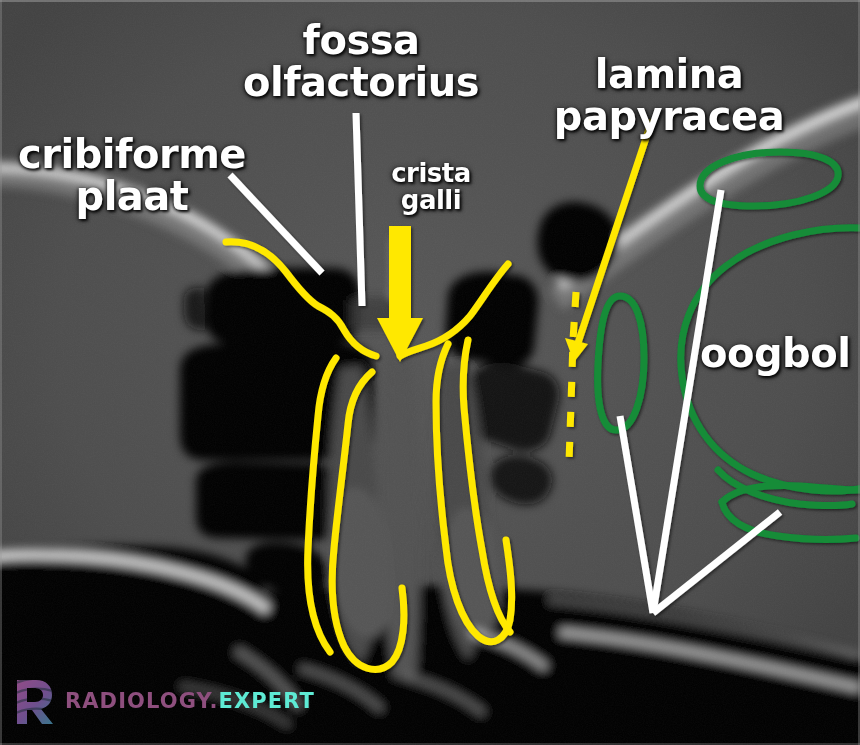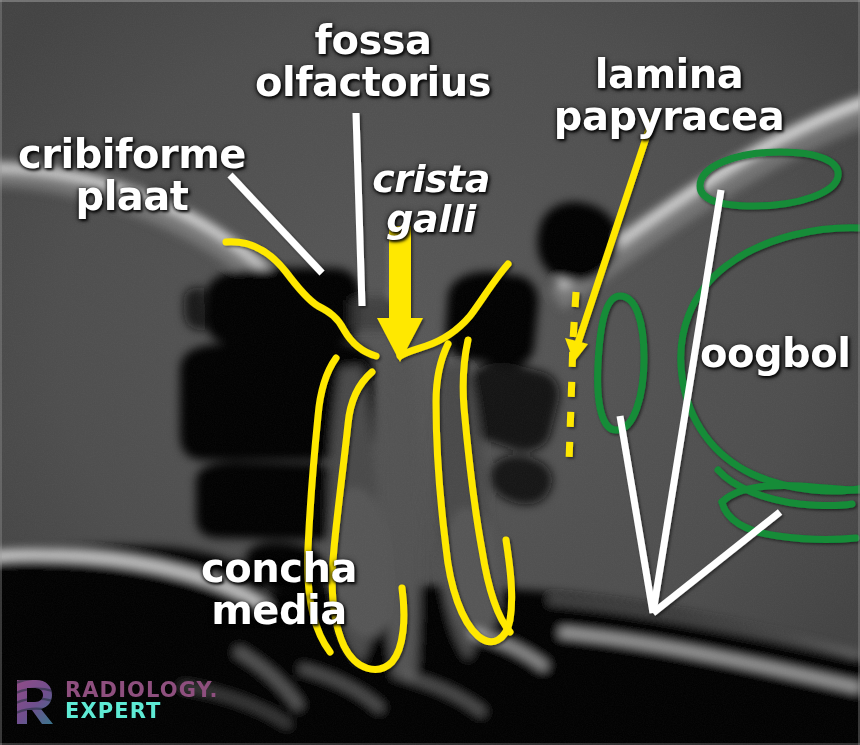--- a/index.html
+++ b/index.html
@@ -24,25 +24,25 @@
     line-height:1.04;
     text-align:center;
     white-space:pre;
     text-shadow:
        2px 2px 3px rgba(0,0,0,.85),
       -1px 1px 3px rgba(0,0,0,.6),
        0   0   6px rgba(0,0,0,.45);
     letter-spacing:-0.5px;
   }
   .s40{font-size:40px;}
-  .s38{font-size:38px;font-style:italic;}
+  .s38{font-size:26px;}
   
   #wm{position:absolute;left:10px;top:676px;display:flex;align-items:center;gap:7px;}
   #wm .wmtxt{
-    display:flex;flex-direction:column;line-height:1.0;
+    display:flex;line-height:1.0;
     font-weight:800;font-size:21px;letter-spacing:1.1px;
     font-family:"DejaVu Sans","Liberation Sans",sans-serif;
   }
   #wm .l1{color:#8e4f7e;}
   #wm .l2{color:#5eead4;}
   
   .edge{position:absolute;background:#9a9a9a;}
   #edge-top{left:0;top:0;width:860px;height:2px;opacity:.55;}
   #edge-left{left:0;top:0;width:2px;height:745px;opacity:.35;}
   #edge-bottom{left:0;top:743px;width:860px;height:2px;opacity:.30;}
@@ -198,36 +198,34 @@
       <path d="M722,502 C726,520 746,532 778,536 C806,540 836,540 856,538" fill="none" stroke="#138c38" stroke-width="7" stroke-linecap="round"></path>
 
       <line x1="356" y1="113" x2="362" y2="306" stroke="#ffffff" stroke-width="7" stroke-linecap="butt"></line>
       <line x1="230" y1="175" x2="322" y2="273" stroke="#ffffff" stroke-width="7" stroke-linecap="butt"></line>
       <line x1="721" y1="190" x2="653" y2="613" stroke="#ffffff" stroke-width="7" stroke-linecap="butt"></line>
       <line x1="620" y1="416" x2="653" y2="613" stroke="#ffffff" stroke-width="7" stroke-linecap="butt"></line>
       <line x1="780" y1="512" x2="653" y2="613" stroke="#ffffff" stroke-width="7" stroke-linecap="butt"></line>
     </g>
   </svg>
 
-  <div class="lbl s40" style="left:253px;top:20px;width:240px;">fossa
+  <div class="lbl s40" style="left:241px;top:20px;width:240px;">fossa
 olfactorius</div>
 
   <div class="lbl s40" style="left:10px;top:134px;width:244px;">cribiforme
 plaat</div>
 
   <div class="lbl s38" style="left:355px;top:160px;width:152px;">crista
 galli</div>
 
   <div class="lbl s40" style="left:536px;top:30px;width:266px;margin-top:24px;">lamina
 papyracea</div>
 
   <div class="lbl s40" style="left:700px;top:333px;width:132px;">oogbol</div>
 
-  <div class="lbl s40" style="left:170px;top:548px;width:218px;">concha
-media</div>
 
 
   <div id="wm">
     <svg width="48" height="50" viewBox="0 0 48 50">
       <defs>
         <linearGradient id="wmg" x1="0" y1="0" x2="1" y2="1">
           <stop offset="0%" stop-color="#9a4b86"></stop>
           <stop offset="55%" stop-color="#6f4f8e"></stop>
           <stop offset="100%" stop-color="#2f7d8c"></stop>
         </linearGradient>

